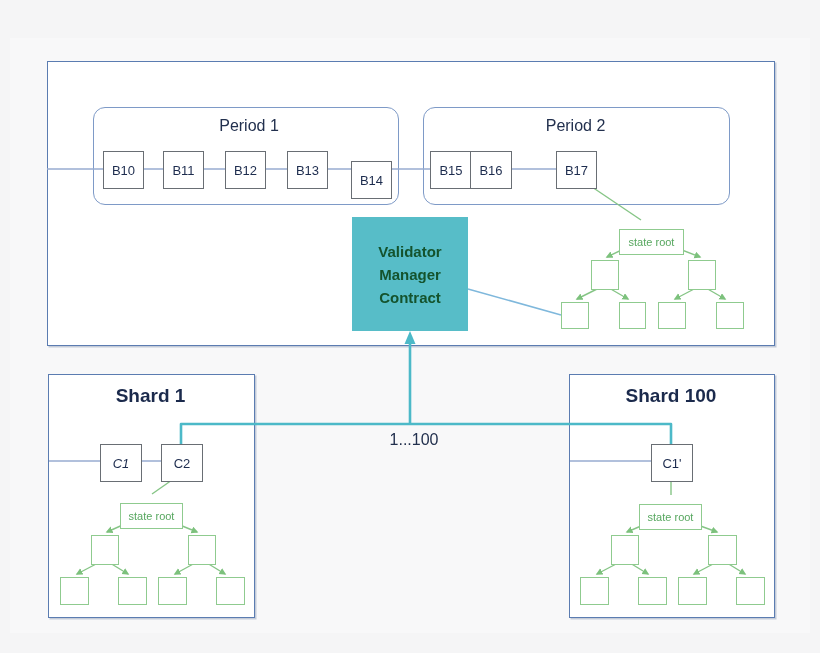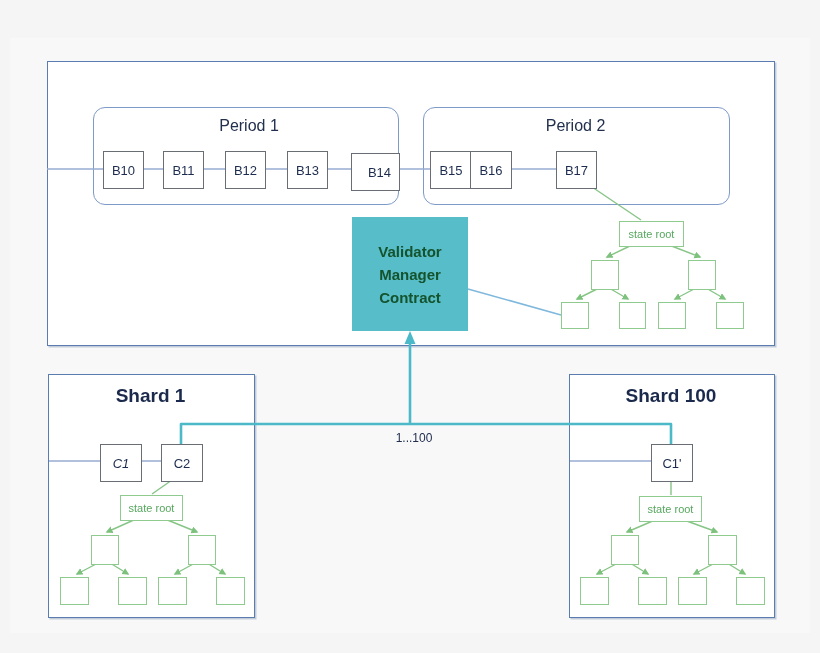--- a/index.html
+++ b/index.html
@@ -7,29 +7,29 @@
   .stage { position:relative; width:820px; height:653px; background:#f5f5f6; overflow:hidden; }
   .panel { position:absolute; left:10px; top:38px; width:800px; height:595px; background:#f8f8f9; }
   .chainbox { position:absolute; background:#ffffff; border:1.5px solid #5b7cb1;
               box-shadow:1.5px 1.5px 0 rgba(100,120,155,.35); z-index:1; }
   .period  { position:absolute; border:1.3px solid #7e9ac7; border-radius:12px; z-index:1; }
   .lines   { position:absolute; left:0; top:0; z-index:2; }
   .block   { position:absolute; background:#ffffff; border:1.2px solid #696e74; display:flex;
              align-items:center; justify-content:center; font-size:13px; color:#1d2c4e; z-index:3; }
   .mnode   { position:absolute; background:#ffffff; border:1.3px solid #8fcb8f; z-index:3; }
   .sroot   { position:absolute; background:#ffffff; border:1.3px solid #8fcb8f; color:#57a75f;
-             font-size:11px; display:flex; align-items:center; justify-content:center; z-index:3; }
+             font-size:11px; display:flex; align-items:center; justify-content:center; z-index:3;margin-top:8px; }
   .title   { position:absolute; font-weight:bold; font-size:19px; color:#1b2a4c; text-align:center; z-index:3; }
   .plabel  { position:absolute; font-size:16px; color:#22304e; text-align:center; z-index:3; }
   .vmc     { position:absolute; left:352px; top:217px; width:116px; height:114px; background:#57bdc8;
              display:flex; flex-direction:column; align-items:center; justify-content:center;
              z-index:3; }
   .vmc span { color:#14532d; font-weight:bold; font-size:15px; line-height:23px; text-align:center; }
   .conn-label { position:absolute; left:364px; top:431px; width:100px; text-align:center;
-                font-size:12px; color:#22304e; z-index:3; }
+                font-size:16px; color:#22304e; z-index:3; }
 </style>
 </head>
 <body>
 
 <div class="stage">
   <div class="panel"></div>
 
   <div class="chainbox" style="left:47px; top:61px; width:726px; height:283px;"></div>
   <div class="chainbox" style="left:48px; top:374px; width:205px; height:242px;"></div>
   <div class="chainbox" style="left:569px; top:374px; width:204px; height:242px;"></div>
@@ -91,21 +91,21 @@
   <div class="plabel" style="left:93px; top:117px; width:312px;">Period 1</div>
   <div class="plabel" style="left:423px; top:117px; width:305px;">Period 2</div>
   <div class="title" style="left:48px; top:385px; width:205px;">Shard 1</div>
   <div class="title" style="left:569px; top:385px; width:204px;">Shard 100</div>
   <div class="conn-label">1...100</div>
 
   <div class="block" style="left:103px; top:151px; width:39px; height:36px;">B10</div>
   <div class="block" style="left:163px; top:151px; width:39px; height:36px;">B11</div>
   <div class="block" style="left:225px; top:151px; width:39px; height:36px;">B12</div>
   <div class="block" style="left:287px; top:151px; width:39px; height:36px;">B13</div>
-  <div class="block" style="left:351px; top:153px; width:39px; height:36px;padding-left:8px;">B14</div>
+  <div class="block" style="left:351px; top:161px; width:39px; height:36px;">B14</div>
   <div class="block" style="left:430px; top:151px; width:40px; height:36px;text-align:center;">B15</div>
   <div class="block" style="left:470px; top:151px; width:40px; height:36px;">B16</div>
   <div class="block" style="left:556px; top:151px; width:39px; height:36px;">B17</div>
 
   <div class="vmc">
     <span>Validator</span>
     <span>Manager</span>
     <span>Contract</span>
   </div>
 

